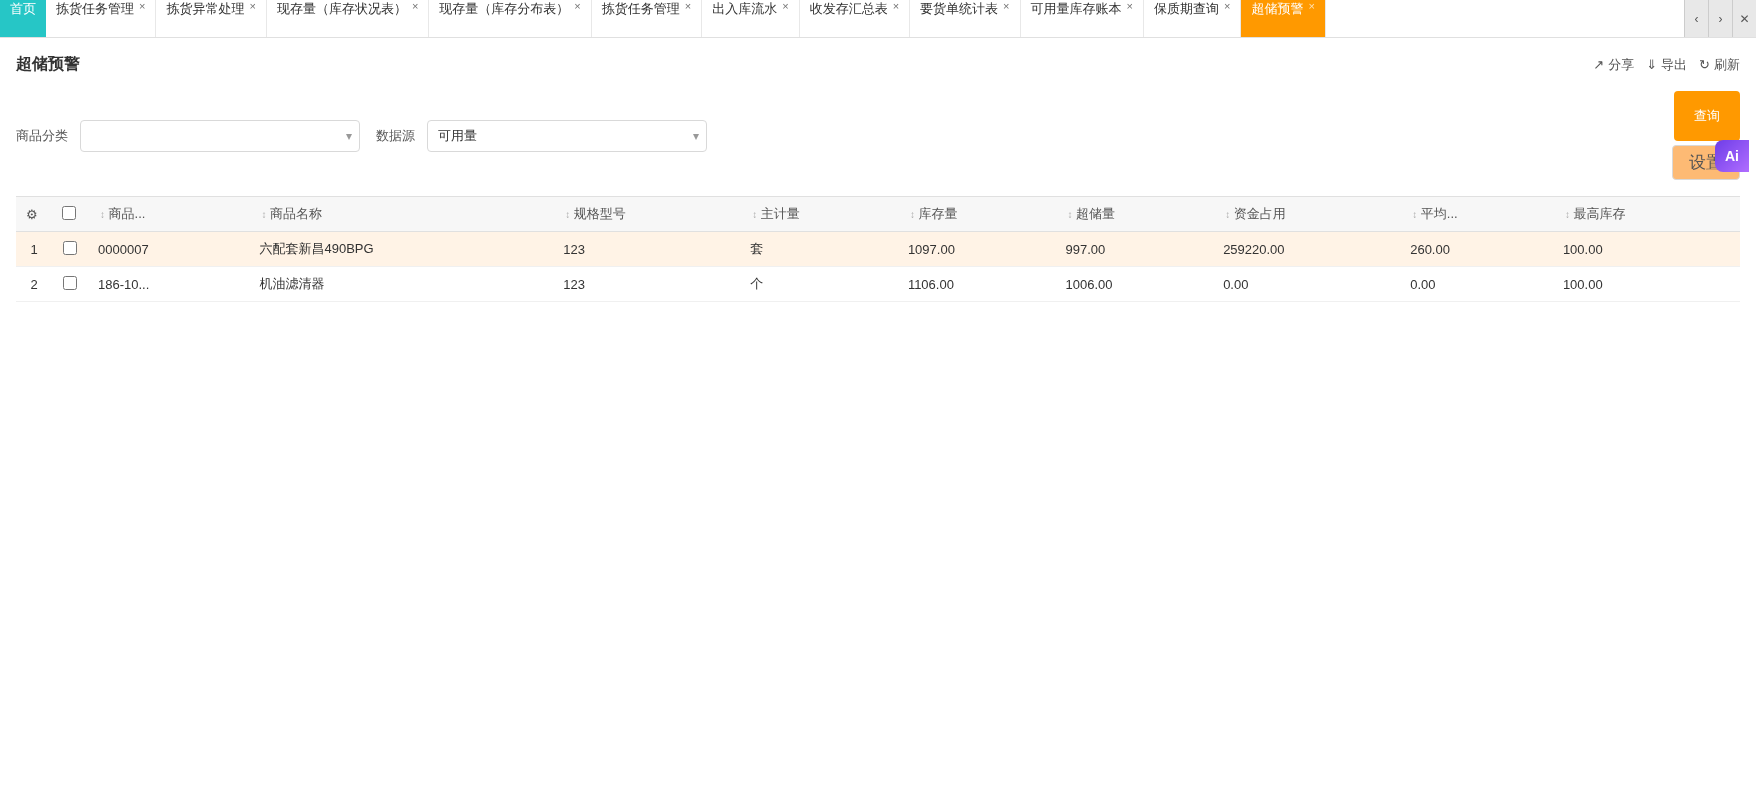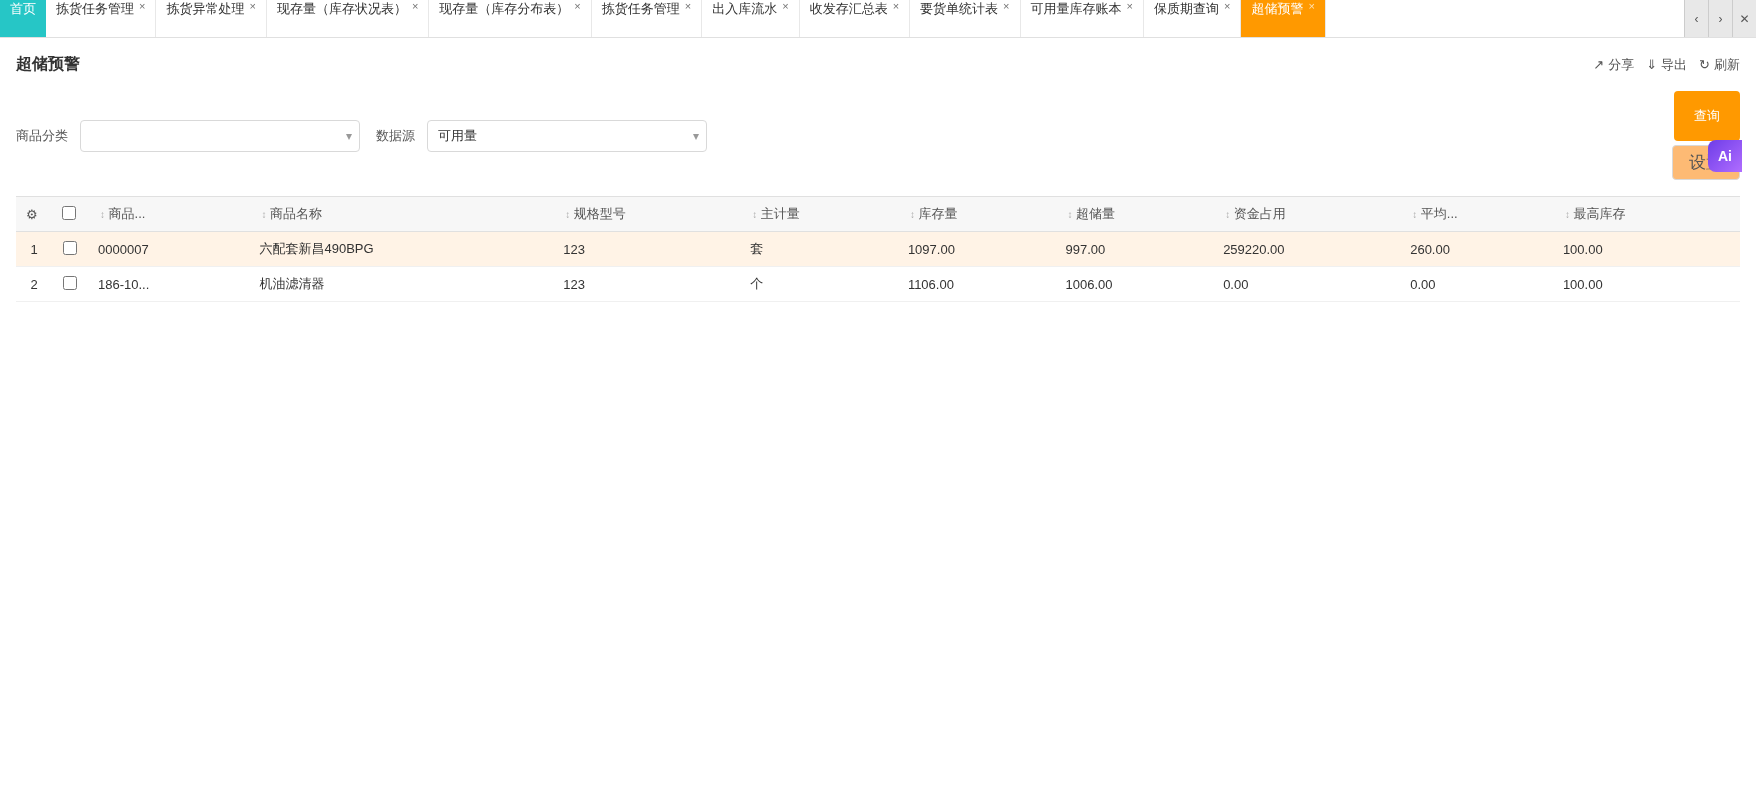--- a/index.html
+++ b/index.html
@@ -210,21 +210,21 @@
     }
     input[type="checkbox"] {
       cursor: pointer;
       width: 14px;
       height: 14px;
     }
 
     
     .ai-badge {
       position: fixed;
-      right: 14px;
+      right: 7px;
       top: 140px;
       background: linear-gradient(135deg, #6e3de8, #b06dff);
       color: #fff;
       padding: 8px 10px;
       border-radius: 8px 0 0 8px;
       font-size: 14px;
       font-weight: bold;
       cursor: pointer;
       z-index: 100;
     }

